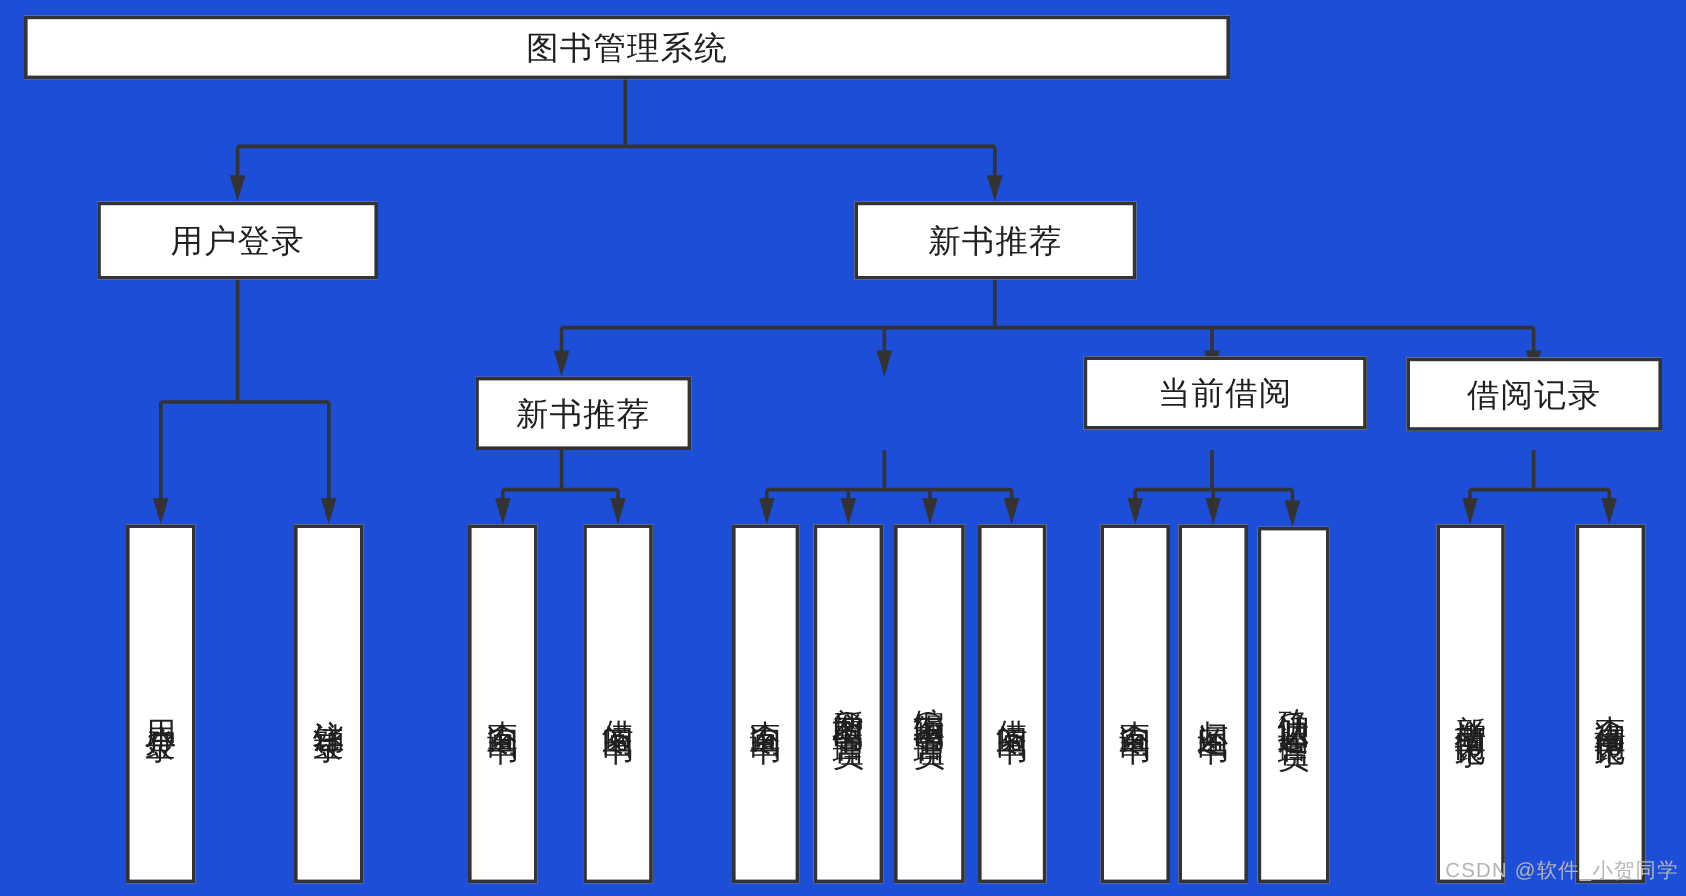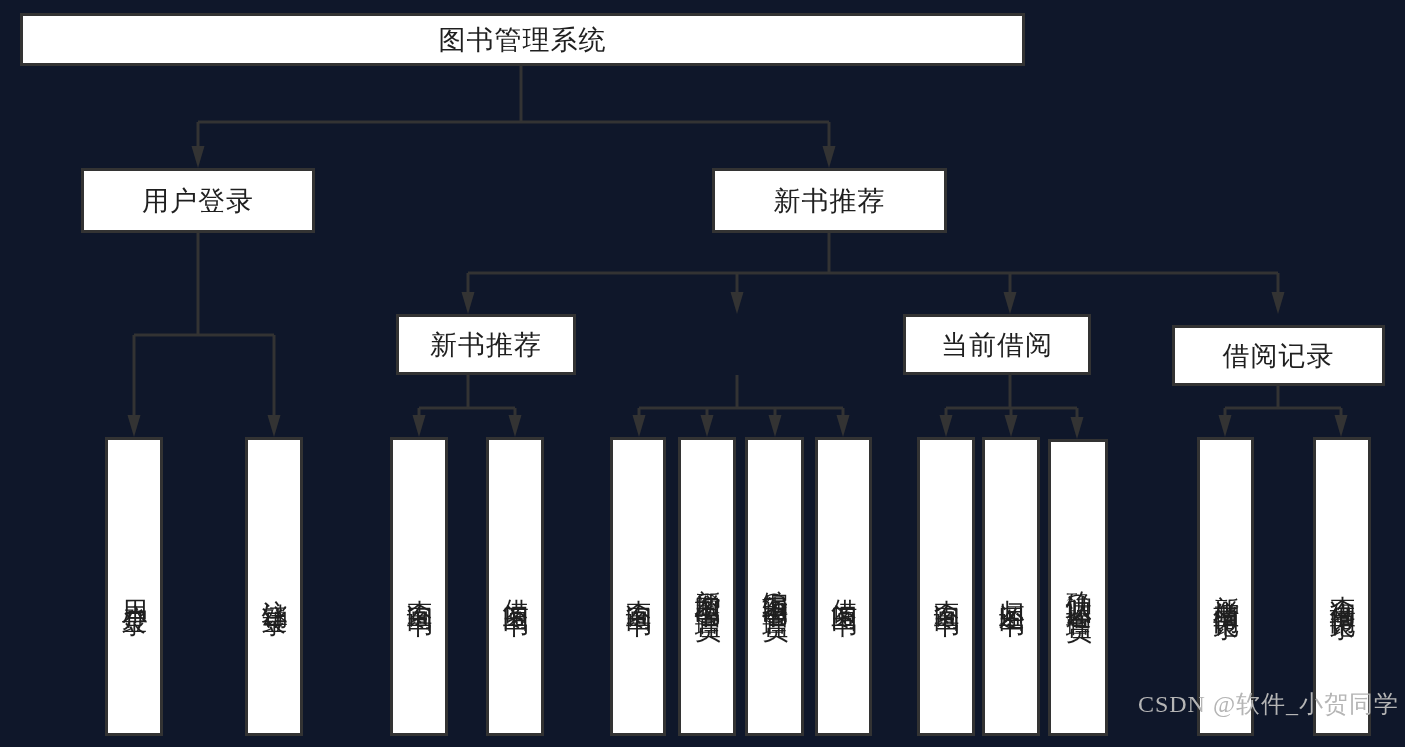--- a/index.html
+++ b/index.html
@@ -1,20 +1,20 @@
 <!DOCTYPE html>
 <html><head>
 <meta charset="utf-8">
 <style>
   html,body{margin:0;padding:0;background:#ffffff;}
   #stage{
     position:relative;
     width:1405px;height:747px;
-    background:#0f172a;
-    font-family:Liberation Serif, serif;
+    background:#1d4ed8;
+    font-family:Liberation Sans, sans-serif;
     overflow:hidden;
   }
   #connectors{position:absolute;left:0;top:0;z-index:0;}
   .node{
     position:absolute;
     box-sizing:border-box;
     border:3px solid #333333;
     background:#ffffff;
     color:#1f1f1f;
     display:flex;align-items:center;justify-content:center;
@@ -24,22 +24,22 @@
   .vbox{
     font-size:26px;
     writing-mode:vertical-rl;
     text-orientation:mixed;
     letter-spacing:4px;
     line-height:1.1;
   }
   .vbox span, .hbox span{display:block;}
   #watermark{
     position:absolute;
-    right:6px;top:688px;
-    font-size:24px;
+    right:6px;top:714px;
+    font-size:17px;
     color:#b5b5b5;
     letter-spacing:1px;
     z-index:5;
     white-space:nowrap;
   }
 </style>
 </head>
 <body>
 
 <div id="stage">
@@ -91,24 +91,24 @@
   <div class="node hbox" style="left:81px;top:168px;width:234px;height:65px;">
     <span>用户登录</span>
   </div>
   <div class="node hbox" style="left:712px;top:168px;width:235px;height:65px;">
     <span>新书推荐</span>
   </div>
 
   <div class="node hbox" style="left:363px;top:314px;width:180px;height:61px;margin-left:33px;">
     <span>新书推荐</span>
   </div>
-  <div class="node hbox" style="left:903px;top:314px;width:188px;height:61px;">
+  <div class="node hbox" style="left:903px;top:297px;width:236px;height:61px;">
     <span>当前借阅</span>
   </div>
-  <div class="node hbox" style="left:1172px;top:325px;width:213px;height:61px;">
+  <div class="node hbox" style="left:1172px;top:298px;width:213px;height:61px;">
     <span>借阅记录</span>
   </div>
 
   <div class="node vbox" style="left:105px;top:437px;width:58px;height:299px;">
     <span>用户登录</span>
   </div>
   <div class="node vbox" style="left:245px;top:437px;width:58px;height:299px;">
     <span>注销登录</span>
   </div>
 

